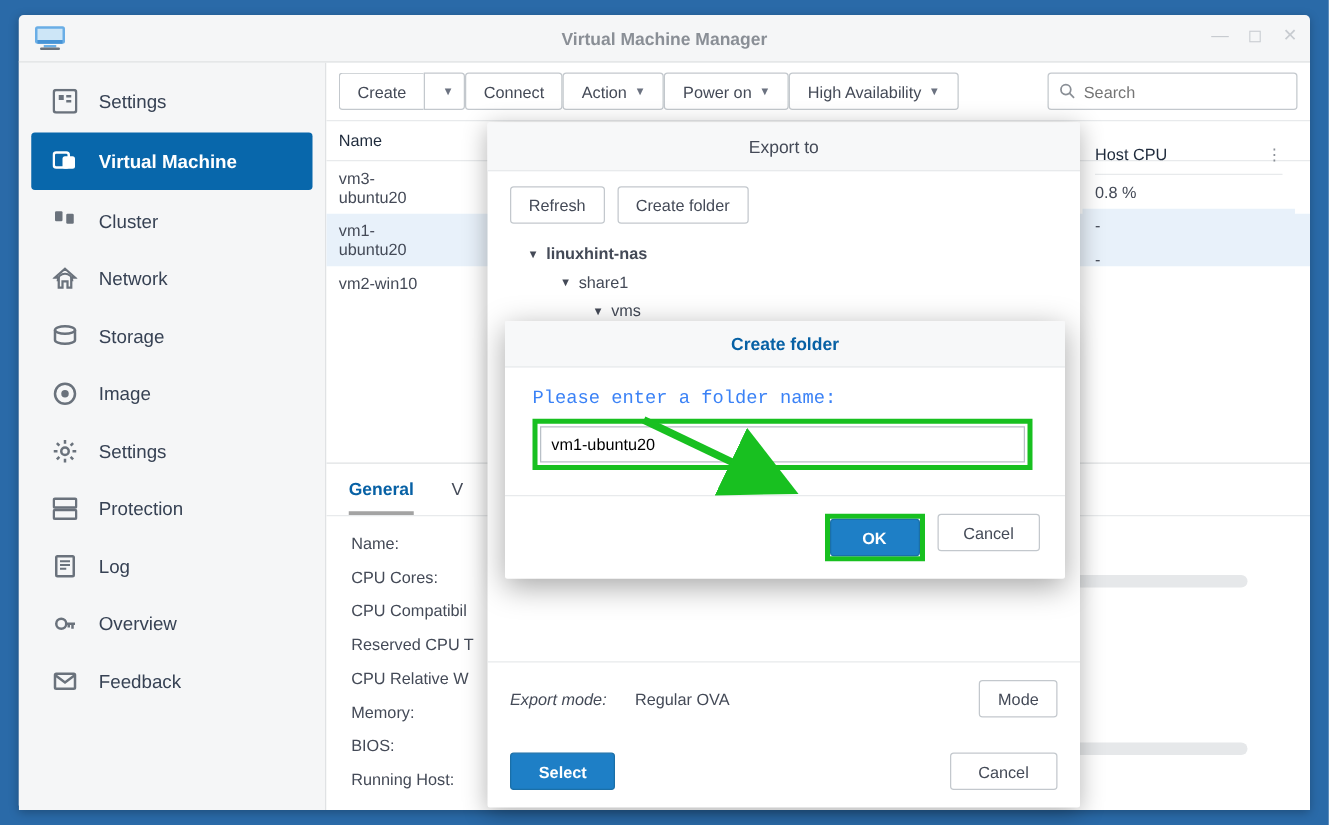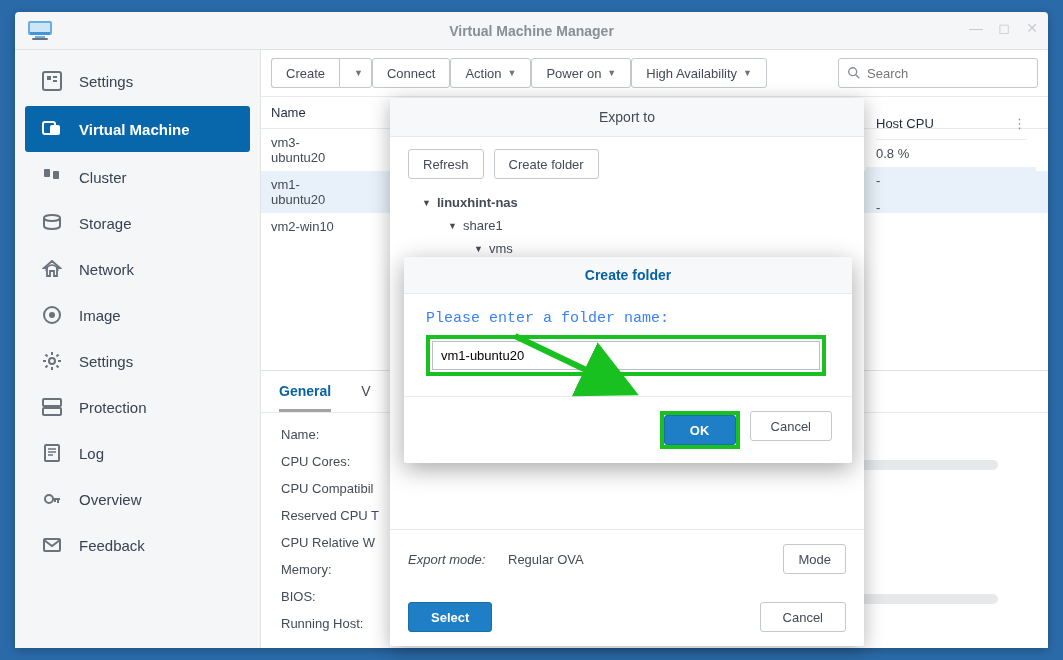--- a/index.html
+++ b/index.html
@@ -130,34 +130,34 @@
             <svg width="20" height="20" viewBox="0 0 20 20">
               <rect x="2" y="2" width="6" height="8" rx="1" fill="currentColor"></rect>
               <rect x="11" y="4" width="6" height="8" rx="1" fill="currentColor"></rect>
             </svg>
           </span>
         <span>Cluster</span>
       </div>
       <div class="side-item">
         <span class="icon">
             <svg width="20" height="20" viewBox="0 0 20 20">
+              <path d="M10 2 L18 9 H15 V17 H12 V12 H8 V17 H5 V9 H2 Z" fill="none" stroke="currentColor" stroke-width="1.8"></path>
+              <path d="M4 12 a6 6 0 0 1 12 0" fill="none" stroke="currentColor" stroke-width="1.5"></path>
+            </svg>
+          </span>
+        <span>Network</span>
+      </div>
+      <div class="side-item">
+        <span class="icon">
+            <svg width="20" height="20" viewBox="0 0 20 20">
               <ellipse cx="10" cy="5" rx="8" ry="3" fill="none" stroke="currentColor" stroke-width="2"></ellipse>
               <path d="M2 5 v8 a8 3 0 0 0 16 0 v-8" fill="none" stroke="currentColor" stroke-width="2"></path>
             </svg>
           </span>
         <span>Storage</span>
-      </div>
-      <div class="side-item">
-        <span class="icon">
-            <svg width="20" height="20" viewBox="0 0 20 20">
-              <path d="M10 2 L18 9 H15 V17 H12 V12 H8 V17 H5 V9 H2 Z" fill="none" stroke="currentColor" stroke-width="1.8"></path>
-              <path d="M4 12 a6 6 0 0 1 12 0" fill="none" stroke="currentColor" stroke-width="1.5"></path>
-            </svg>
-          </span>
-        <span>Network</span>
       </div>
       <div class="side-item">
         <span class="icon">
             <svg width="20" height="20" viewBox="0 0 20 20">
               <circle cx="10" cy="10" r="8" fill="none" stroke="currentColor" stroke-width="2"></circle>
               <circle cx="10" cy="10" r="3" fill="currentColor"></circle>
             </svg>
           </span>
         <span>Image</span>
       </div>

